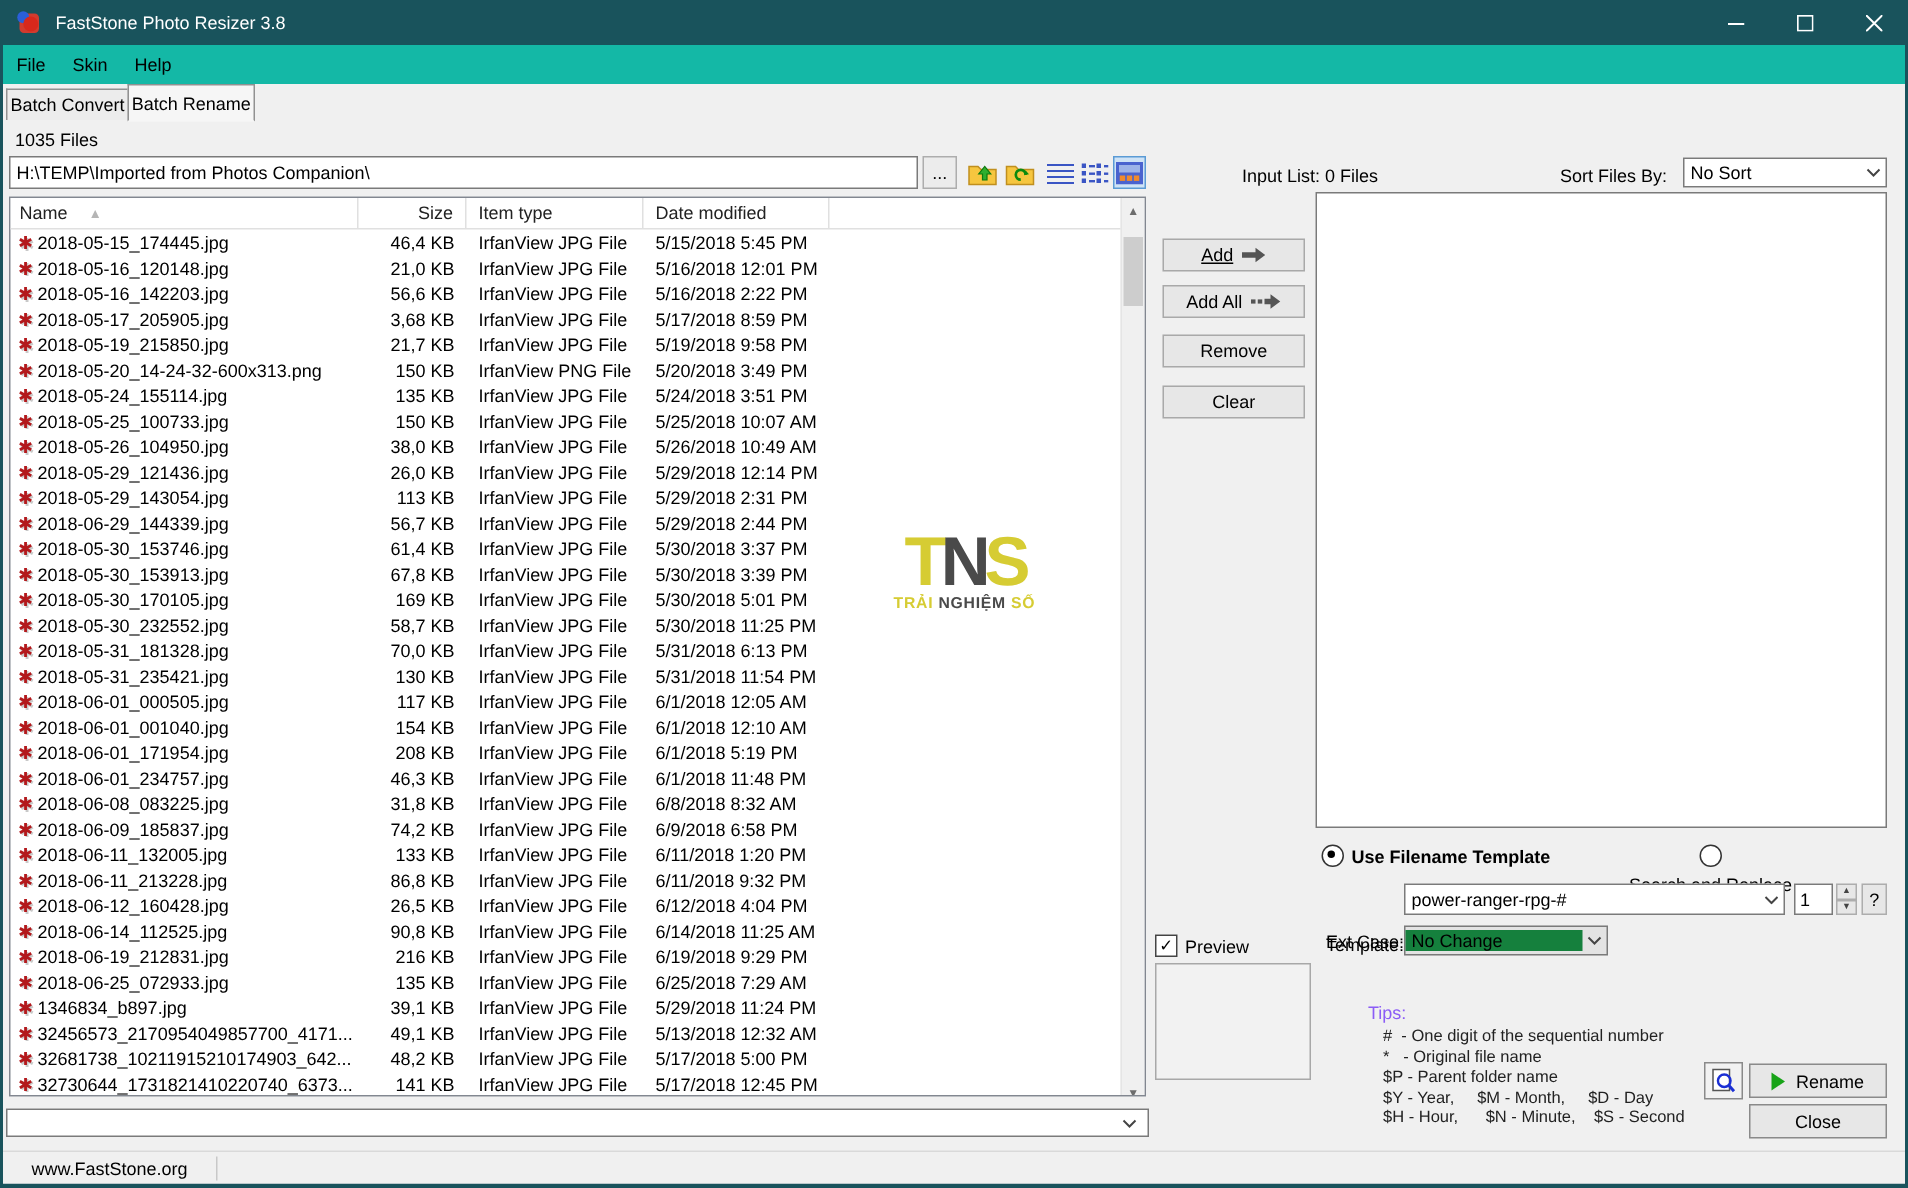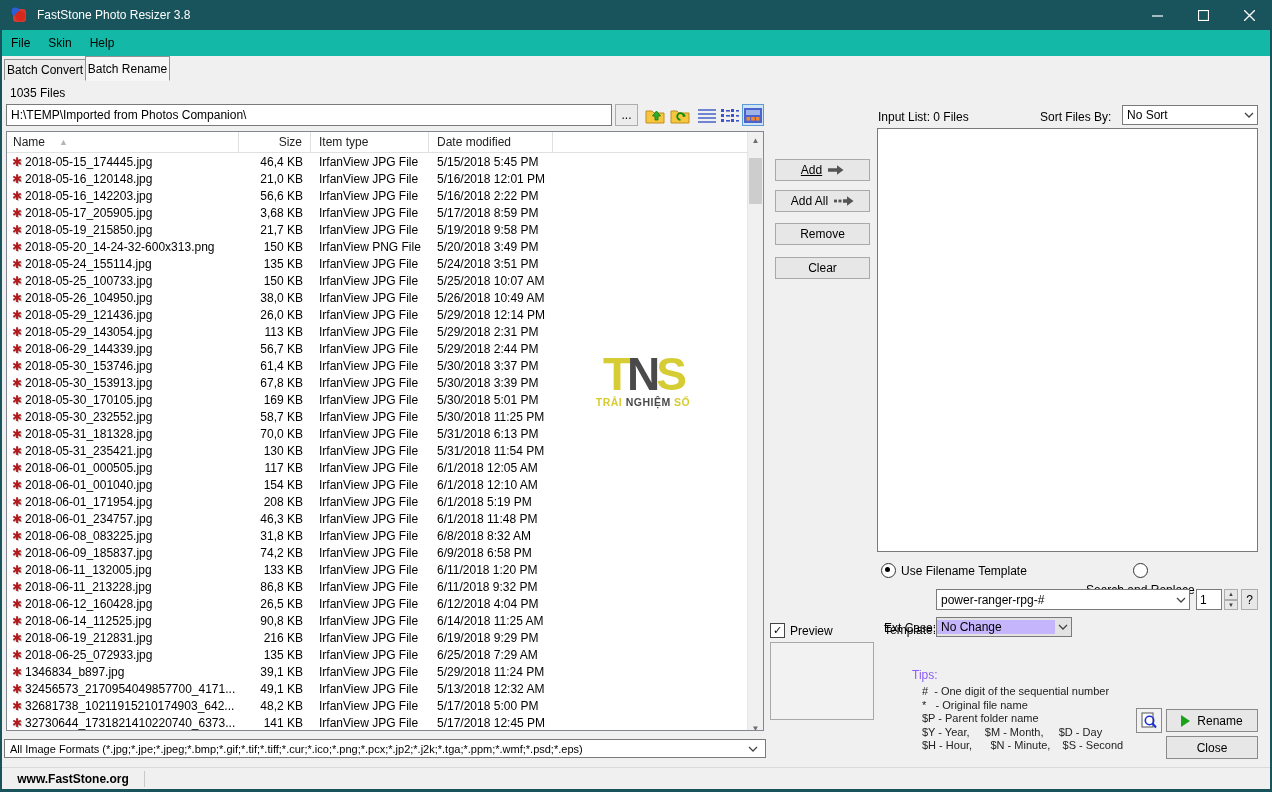--- a/index.html
+++ b/index.html
@@ -57,51 +57,51 @@
   
   .vscroll{position:absolute;right:0;top:0;width:15px;height:604px;background:#f0f0f0;border-left:1px solid #e5e5e5;}
   .sb-btn{position:absolute;left:0;width:15px;height:16px;display:flex;align-items:center;justify-content:center;
           color:#6d6d6d;font-size:8px;}
   .sb-thumb{position:absolute;left:1px;top:26px;width:13px;height:46px;background:#cdcdcd;}
 
   .format-combo{left:4px;top:739px;width:762px;height:19px;background:#fff;border:1px solid #7a7a7a;
                 display:flex;align-items:center;font-size:11px;padding-left:5px;}
   .statusbar{left:2px;top:767px;width:1268px;height:22px;background:#f0f0f0;border-top:1px solid #d9d9d9;
              display:flex;align-items:center;}
-  .status-cell{width:142px;text-align:center;border-right:1px solid #c8c8c8;height:16px;line-height:16px;font-weight:bold;}
+  .status-cell{width:142px;text-align:center;border-right:1px solid #c8c8c8;height:16px;line-height:16px;}
 
   
   .xfer-btn{left:775px;width:95px;height:22px;background:#e7e7e7;border:1px solid #a9a9a9;
             display:flex;align-items:center;justify-content:center;gap:6px;font-size:12px;}
 
   
-  .inputlist-label{left:878px;top:110px;}
+  .inputlist-label{left:828px;top:110px;}
   .sort-label{left:1040px;top:110px;}
   .combo{background:#fff;border:1px solid #7a7a7a;display:flex;align-items:center;font-size:12px;}
   .combo .val{flex:1;padding-left:4px;overflow:hidden;white-space:nowrap;}
   .chev{width:16px;display:flex;align-items:center;justify-content:center;}
   .sort-combo{left:1122px;top:105px;width:136px;height:20px;}
   .inputbox{left:877px;top:128px;width:381px;height:424px;background:#fff;border:1px solid #7a7a7a;}
 
   .radio{width:13px;height:13px;border:1px solid #333;border-radius:50%;background:#fff;position:relative;display:inline-block;}
   .radio.sel::after{content:"";position:absolute;left:3px;top:3px;width:5px;height:5px;border-radius:50%;background:#000;}
-  .radio-row1{left:881px;top:563px;display:flex;align-items:flex-end;gap:5px;}
+  .radio-row1{left:881px;top:563px;display:flex;align-items:flex-end;gap:5px;font-weight:bold;}
   .radio-row2{left:1086px;top:563px;display:flex;align-items:center;gap:5px;flex-direction:column;}
 
   .tpl-label{left:884px;top:623px;}
   .tpl-combo{left:936px;top:589px;width:254px;height:21px;}
   .numbox{left:1196px;top:589px;width:26px;height:21px;border:1px solid #7a7a7a;background:#fff;
           font-family:"Liberation Sans",sans-serif;font-size:12px;padding:0 3px;}
   .spinner{left:1224px;top:589px;width:14px;height:21px;display:flex;flex-direction:column;}
   .spin-btn{flex:1;background:#e7e7e7;border:1px solid #adadad;font-size:6px;display:flex;align-items:center;justify-content:center;color:#444;}
   .help-btn{left:1241px;top:589px;width:17px;height:21px;background:#e7e7e7;border:1px solid #adadad;
             display:flex;align-items:center;justify-content:center;font-size:12px;}
   .ext-label{left:884px;top:621px;}
   .ext-combo{left:936px;top:617px;width:136px;height:20px;background:#e3e3e3;}
-  .ext-combo .val{background:#c4b5fd;}
+  .ext-combo .val{background:#15803d;}
 
   .checkbox{width:13px;height:13px;border:1px solid #444;background:#fff;display:inline-flex;align-items:center;justify-content:center;font-size:11px;}
   .preview-row{left:770px;top:623px;display:flex;align-items:center;gap:5px;}
   .preview-box{left:770px;top:642px;width:104px;height:78px;border:1px solid #a8a8a8;background:#f2f2f2;}
 
   .tips-title{left:912px;top:668px;color:#8b5cf6;}
   .tips-list{left:922px;top:685px;font-size:11px;color:#222;line-height:13.5px;white-space:pre;}
 
   .preview-btn{left:1136px;top:708px;width:26px;height:25px;background:#f2f2f2;border:1px solid #8a8a8a;
                display:flex;align-items:center;justify-content:center;}
@@ -470,21 +470,20 @@
       </div>
     </div>
   <div class="vscroll">
     <div class="sb-btn" style="top:0;">▲</div>
     <div class="sb-thumb"></div>
     <div class="sb-btn" style="bottom:0;">▼</div>
   </div>
 </div>
 
 <div class="abs format-combo">
-  <span class="val">All Image Formats (*.jpg;*.jpe;*.jpeg;*.bmp;*.gif;*.tif;*.tiff;*.cur;*.ico;*.png;*.pcx;*.jp2;*.j2k;*.tga;*.ppm;*.wmf;*.psd;*.eps)</span>
   <span class="chev" style="margin-left:auto;margin-right:4px;">
     <svg width="10" height="6">
         <polyline points="1,1 5,5 9,1" fill="none" stroke="#444" stroke-width="1.3"></polyline>
       </svg>
   </span>
 </div>
 
 <div class="abs statusbar">
   <div class="status-cell">www.FastStone.org</div>
 </div>

